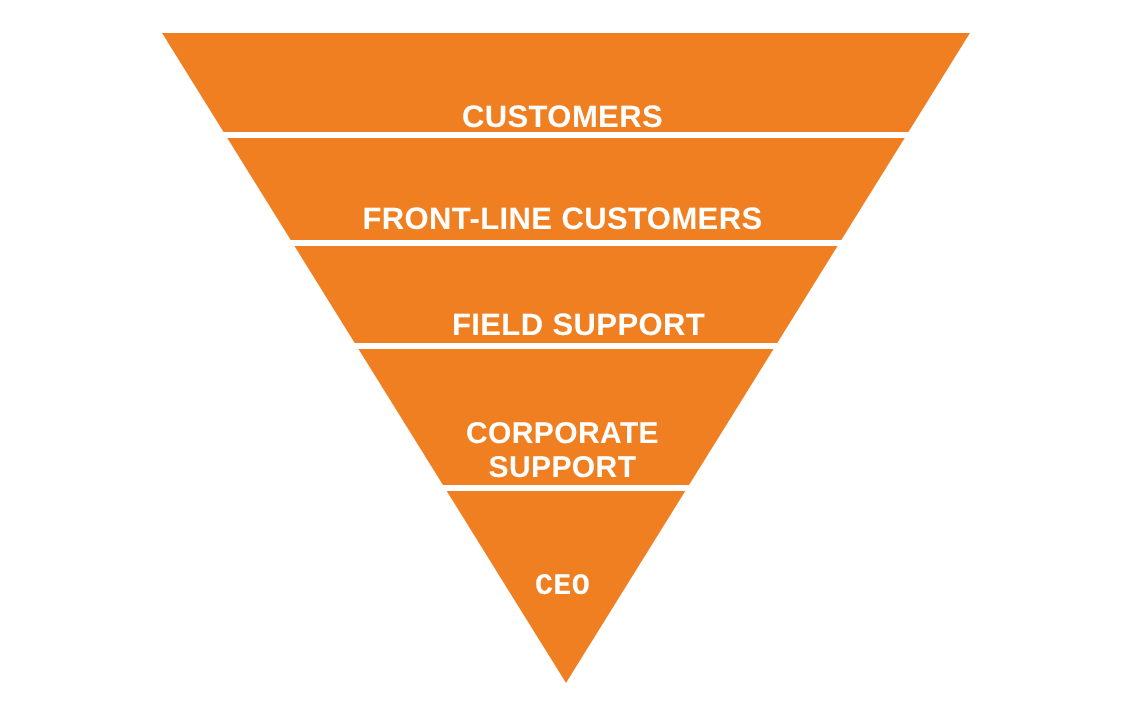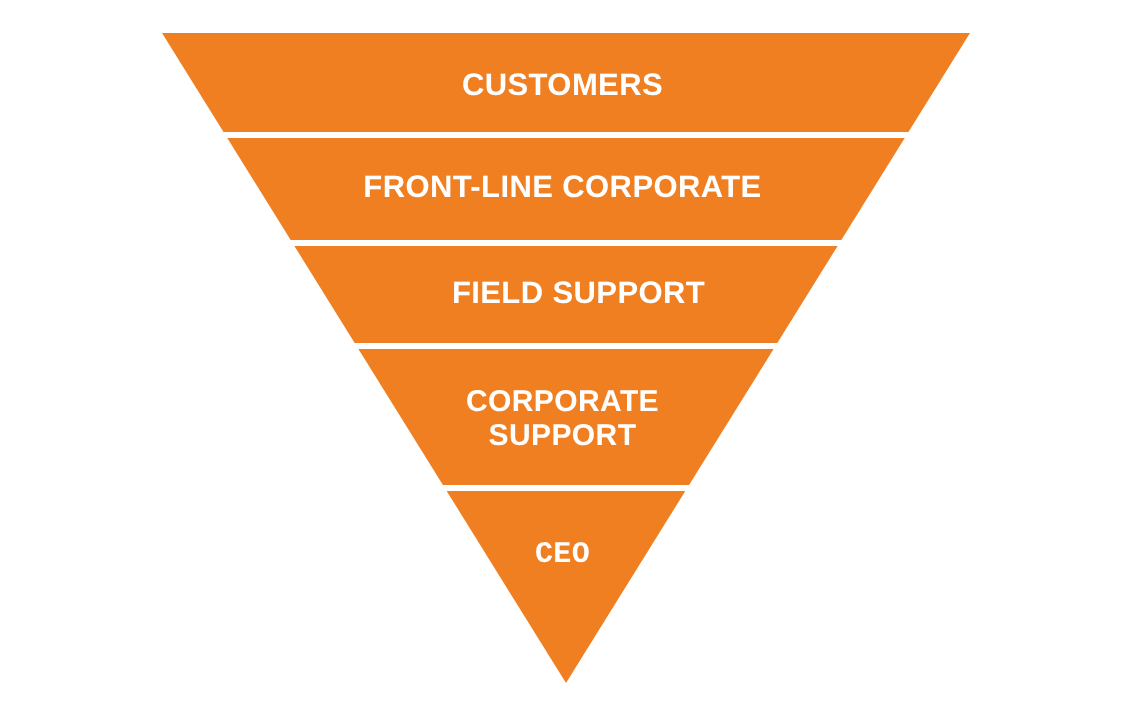--- a/index.html
+++ b/index.html
@@ -33,20 +33,21 @@
     width: 1125px;
     text-align: center;
     color: #ffffff;
     font-family: "Liberation Sans", sans-serif;
     font-weight: bold;
     letter-spacing: 0.4px;
     line-height: 1.12;
     pointer-events: none;
     white-space: pre-line;
     text-rendering: geometricPrecision;
+    margin-top: 32px;
   }
   .band-label.l0 { top: 68px;  font-size: 31px; }
   .band-label.l1 { top: 170px; font-size: 31px; }
   .band-label.l2 { top: 276px; font-size: 31px; padding-left: 16px; }
   .band-label.l3 { top: 385px; font-size: 30px; text-align: center; }
   .band-label.l4 { top: 539px; font-size: 30px; font-family: Liberation Mono, monospace; }
 </style>
 </head>
 <body>
 
@@ -58,21 +59,21 @@
         <polygon points="162,33 970,33 908.4676923076922,132 223.5323076923077,132" fill="#F07F22"></polygon>
         <polygon points="227.26153846153846,138 904.7384615384615,138 841.3415384615384,240 290.65846153846155,240" fill="#F07F22"></polygon>
         <polygon points="294.3876923076923,246 837.6123076923077,246 777.3230769230769,343 354.6769230769231,343" fill="#F07F22"></polygon>
         <polygon points="358.40615384615387,349 773.5938461538461,349 689.0646153846154,485 442.93538461538463,485" fill="#F07F22"></polygon>
         <polygon points="446.6646153846154,491 685.3353846153846,491 566,683" fill="#F07F22"></polygon>
       </g>
   </svg>
 
   <div class="band-label l0">CUSTOMERS</div>
 
-  <div class="band-label l1">FRONT-LINE CORPORATE</div>
+  <div class="band-label l1">FRONT-LINE CUSTOMERS</div>
 
   <div class="band-label l2">FIELD SUPPORT</div>
 
   <div class="band-label l3">CORPORATE
 SUPPORT</div>
 
   <div class="band-label l4">CEO</div>
 
 </div>
 

